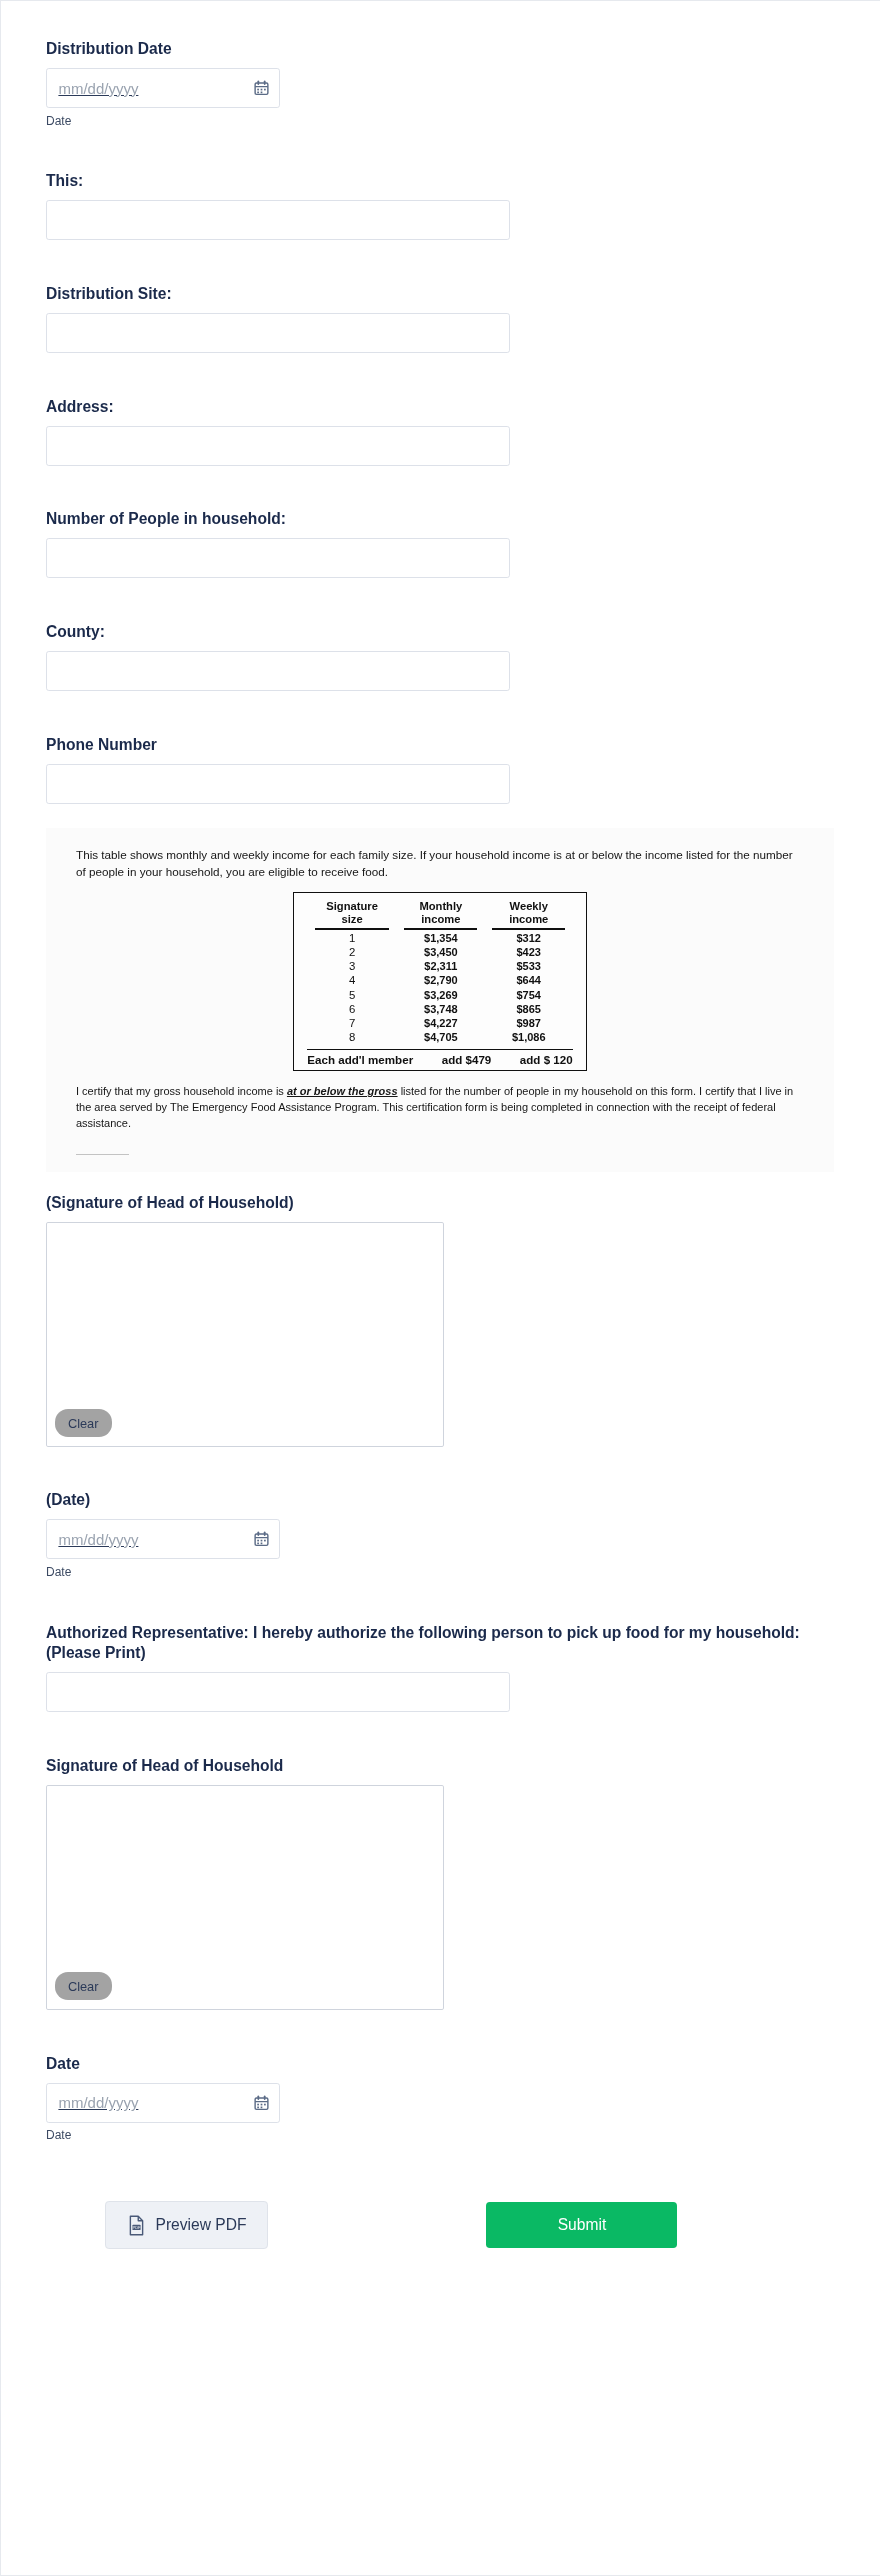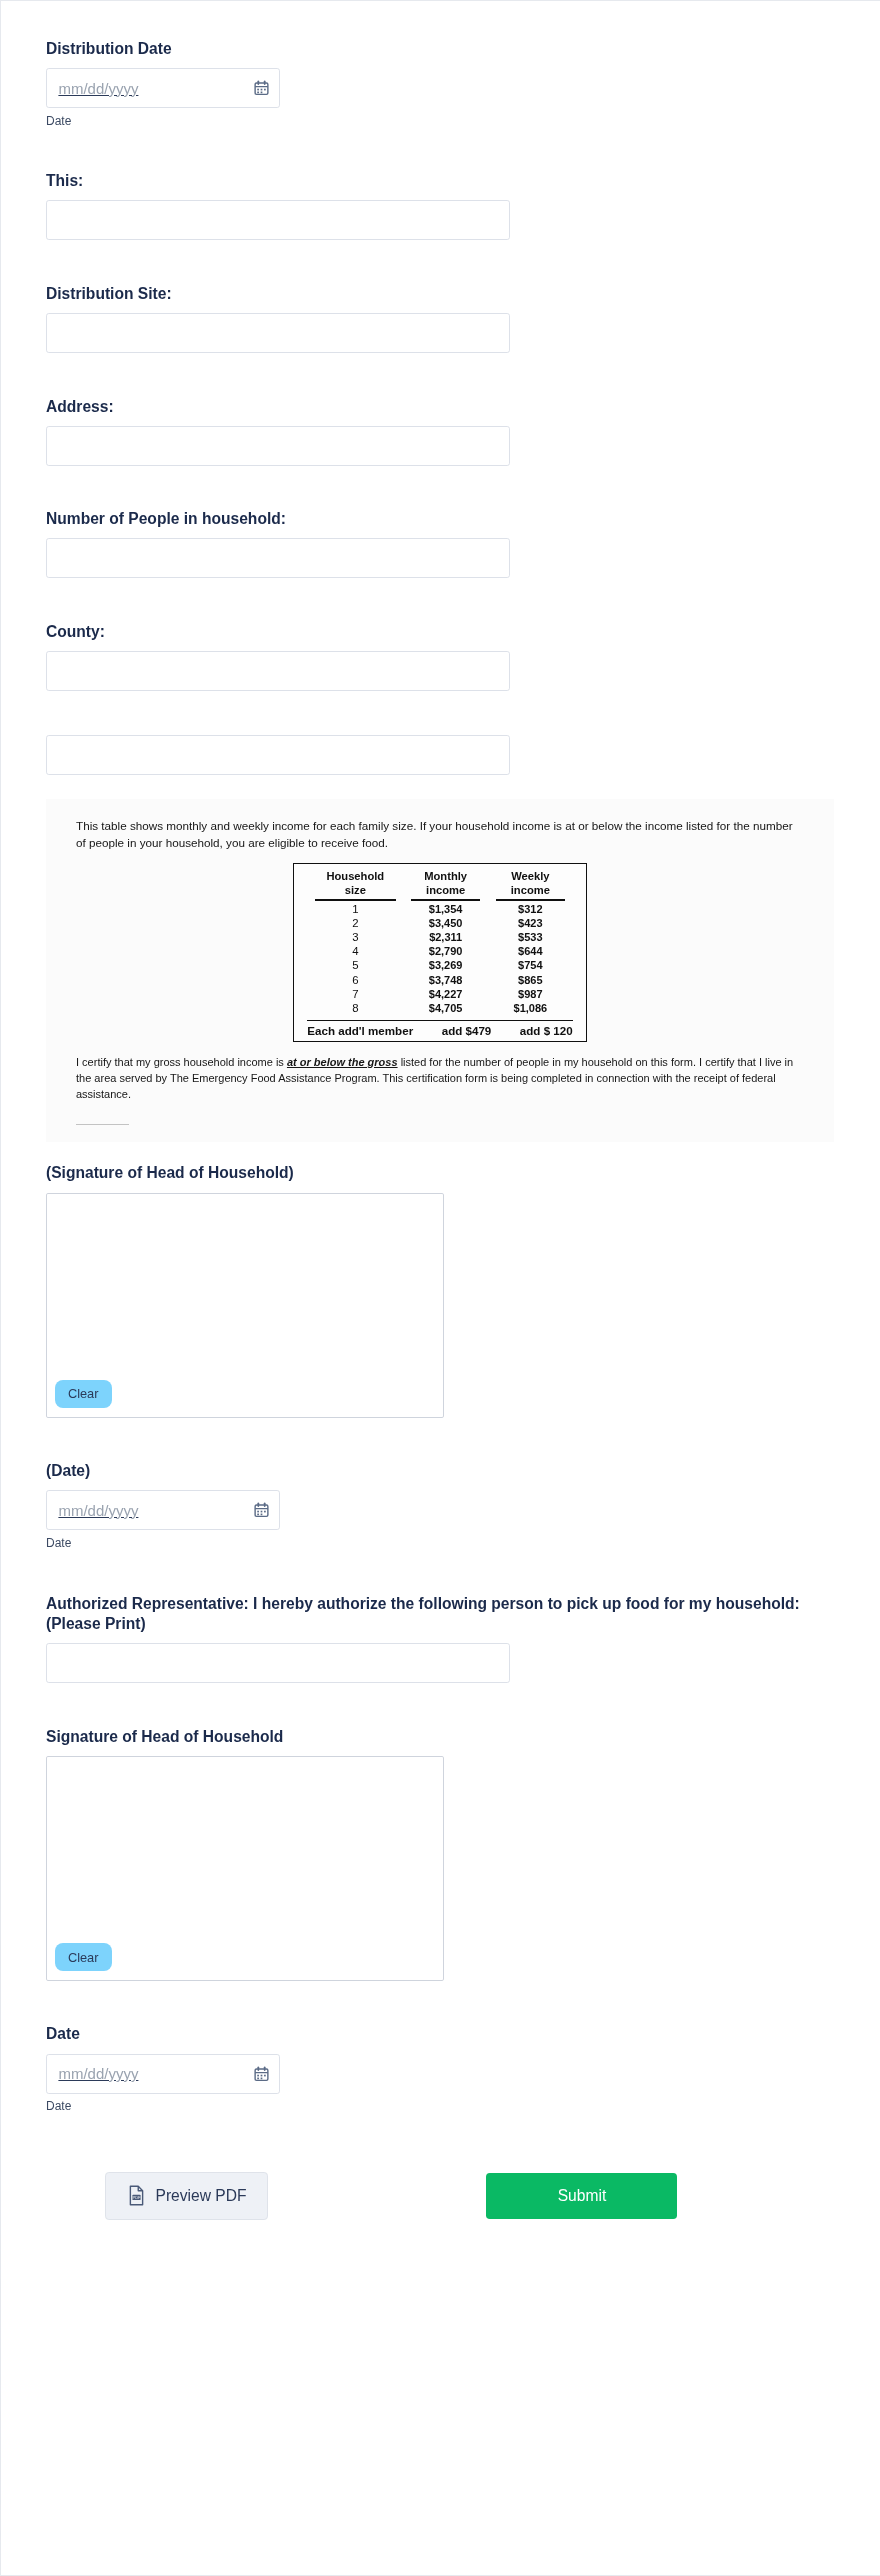--- a/index.html
+++ b/index.html
@@ -162,24 +162,24 @@
     width: 398px;
     height: 225px;
     border: 0.9px solid #cfd4dd;
     background: #fff;
     position: relative;
     border-radius: 1.9px;
   }
   .sig-clear {
     position: absolute;
     left: 7.6px; bottom: 8.5px;
-    background: #7dd3fc;
+    background: #a3a3a3;
     color: #2b3a59;
     border: none;
-    border-radius: 8px;
+    border-radius: 13px;
     font-family: "Liberation Sans", sans-serif;
     font-size: 12.8px;
     padding: 6.6px 13.3px;
     cursor: pointer;
   }
 
   
   .actions {
     display: flex;
     align-items: center;
@@ -269,33 +269,34 @@
   <div class="gap-lg"></div>
 
   <div class="field-block">
     <div class="field-label">County:</div>
     <input class="text-input" type="text" style="">
   </div>
 
   <div class="gap-lg"></div>
 
   <div class="field-block">
+    <div class="field-label">Phone Number</div>
     <input class="text-input" type="text" style="">
   </div>
 
   <div class="scan">
     <div class="scan-para">This table shows monthly and weekly income for each family size.  If your household income is at or below the income listed for the number of people in your household, you are eligible to receive food.</div>
 
     <div class="scan-table-wrap">
       <div class="scan-table">
         <table class="income">
           <thead>
             <tr>
               <th>
-                <span>Household</span>
+                <span>Signature</span>
                 <span class="hd-line2">size</span>
               </th>
               <th>
                 <span>Monthly</span>
                 <span class="hd-line2">income</span>
               </th>
               <th>
                 <span>Weekly</span>
                 <span class="hd-line2">income</span>
               </th>

